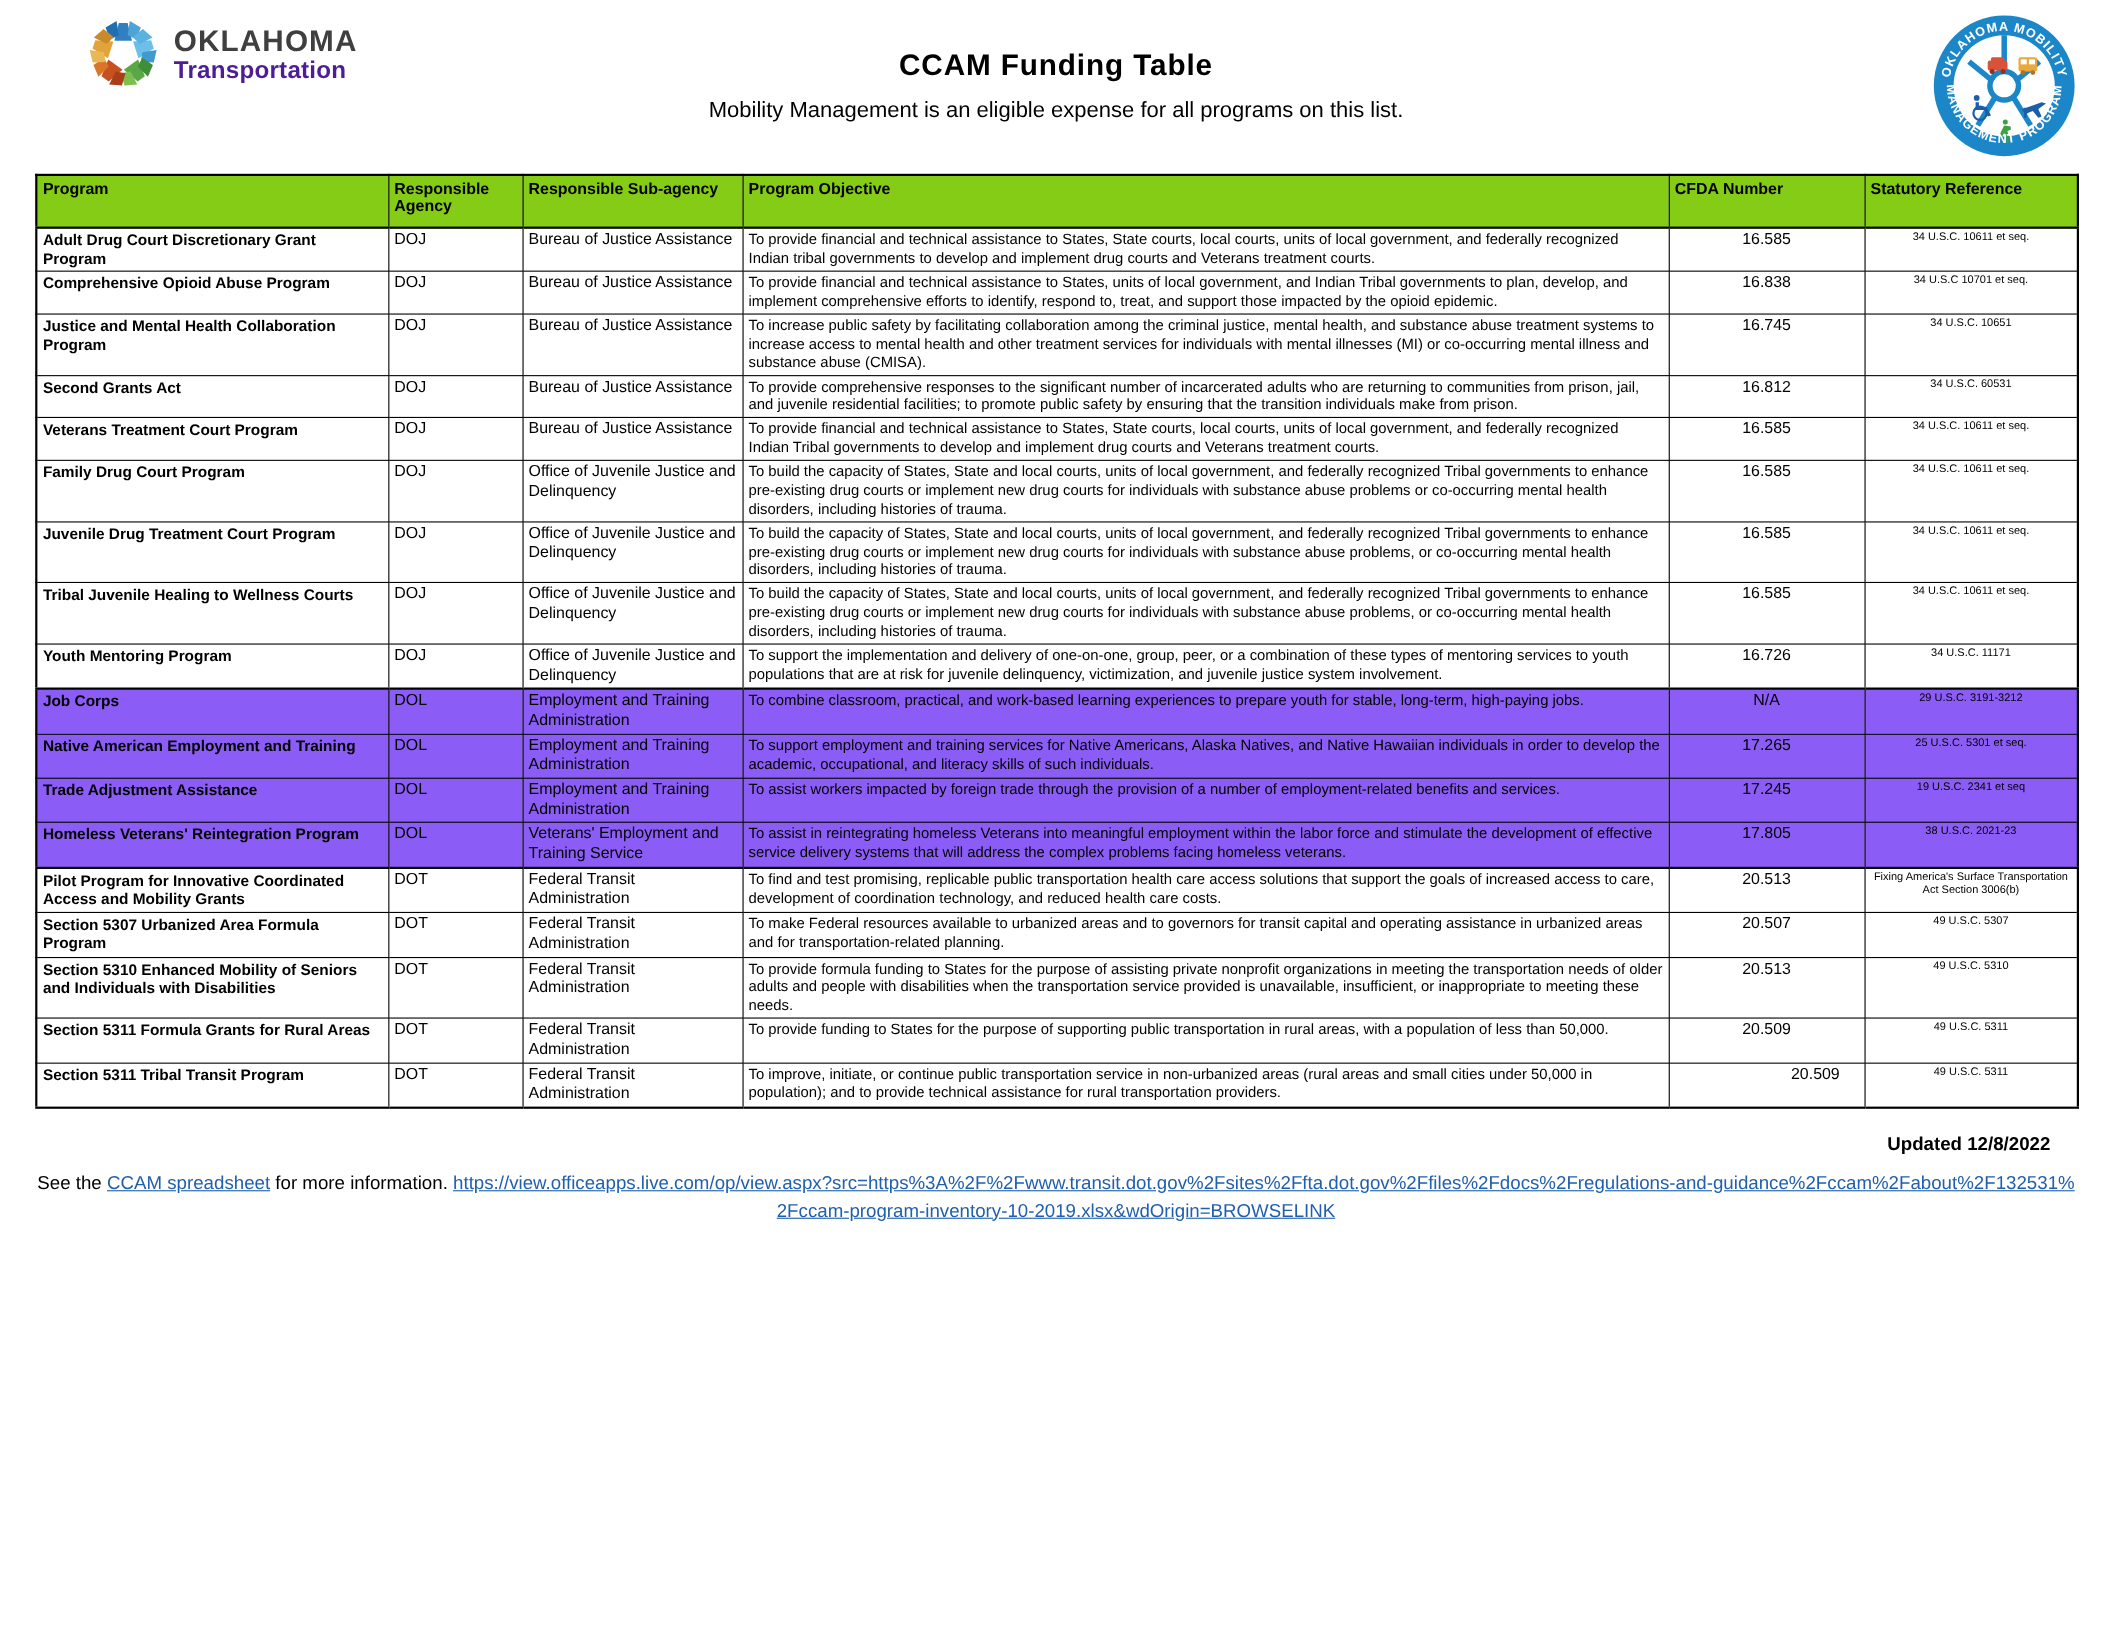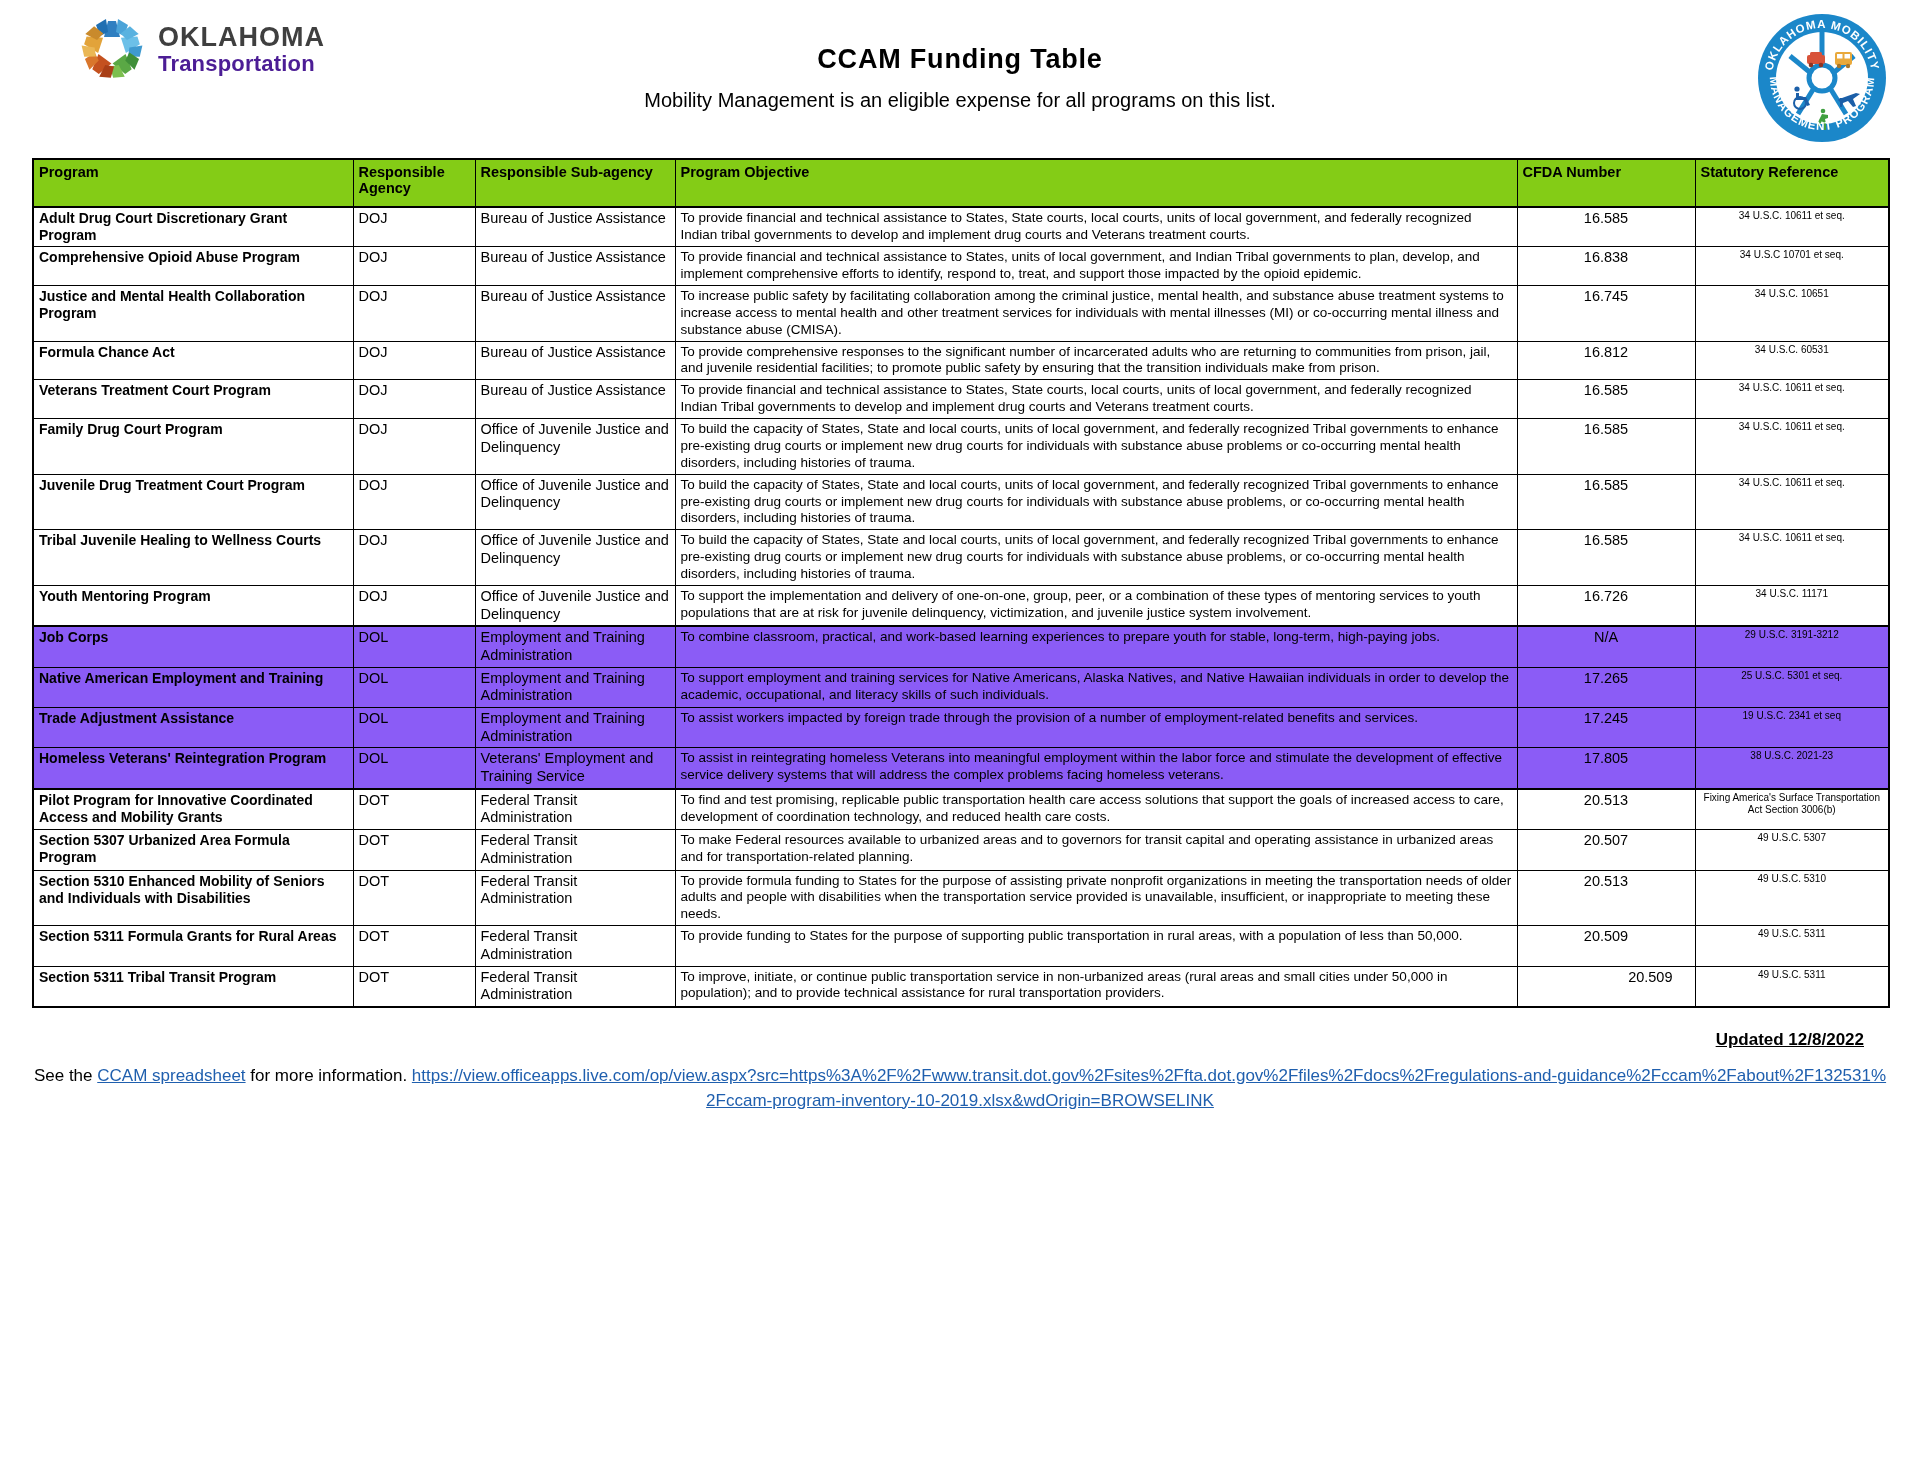--- a/index.html
+++ b/index.html
@@ -147,21 +147,20 @@
   .footer {
     margin: 22px 32px 0 32px;
     text-align: center;
   }
   .updated {
     text-align: right;
     font-size: 17px;
     font-weight: bold;
     margin-bottom: 14px;
     padding-right: 24px;
-    text-decoration: underline;
   }
   .footer-line {
     font-size: 17px;
     line-height: 1.45;
   }
   .link {
     color: #1f5fae;
     text-decoration: underline;
   }
   .url {
@@ -313,21 +312,21 @@
         </tr>
         <tr>
           <td class="t-prog">Justice and Mental Health Collaboration Program</td>
           <td class="t-agency">DOJ</td>
           <td class="t-sub">Bureau of Justice Assistance</td>
           <td class="t-obj"> To increase public safety by facilitating collaboration among the criminal justice, mental health, and substance abuse treatment systems to increase access to mental health and other treatment services for individuals with mental illnesses (MI) or co-occurring mental illness and substance abuse (CMISA).</td>
           <td class="t-cfda">16.745</td>
           <td class="t-stat">34 U.S.C. 10651</td>
         </tr>
         <tr>
-          <td class="t-prog">Formula Chance Act</td>
+          <td class="t-prog">Second Grants Act</td>
           <td class="t-agency">DOJ</td>
           <td class="t-sub">Bureau of Justice Assistance</td>
           <td class="t-obj">To provide comprehensive responses to the significant number of incarcerated adults who are returning to communities from prison, jail, and juvenile residential facilities; to promote public safety by ensuring that the transition individuals make from prison.</td>
           <td class="t-cfda">16.812</td>
           <td class="t-stat">34 U.S.C. 60531</td>
         </tr>
         <tr>
           <td class="t-prog">Veterans Treatment Court Program</td>
           <td class="t-agency">DOJ</td>
           <td class="t-sub">Bureau of Justice Assistance</td>

